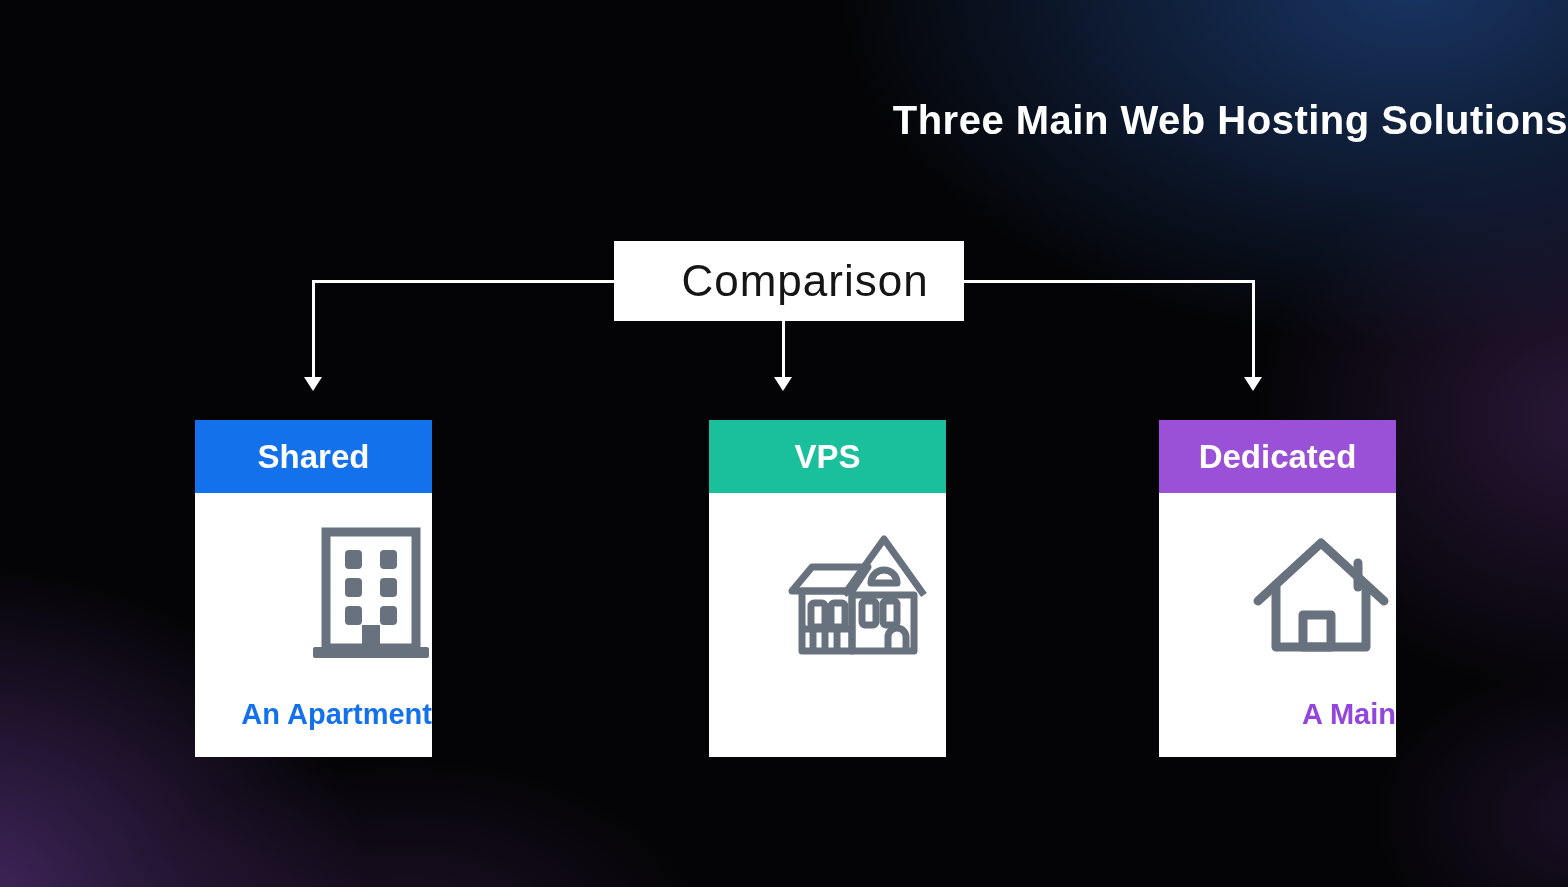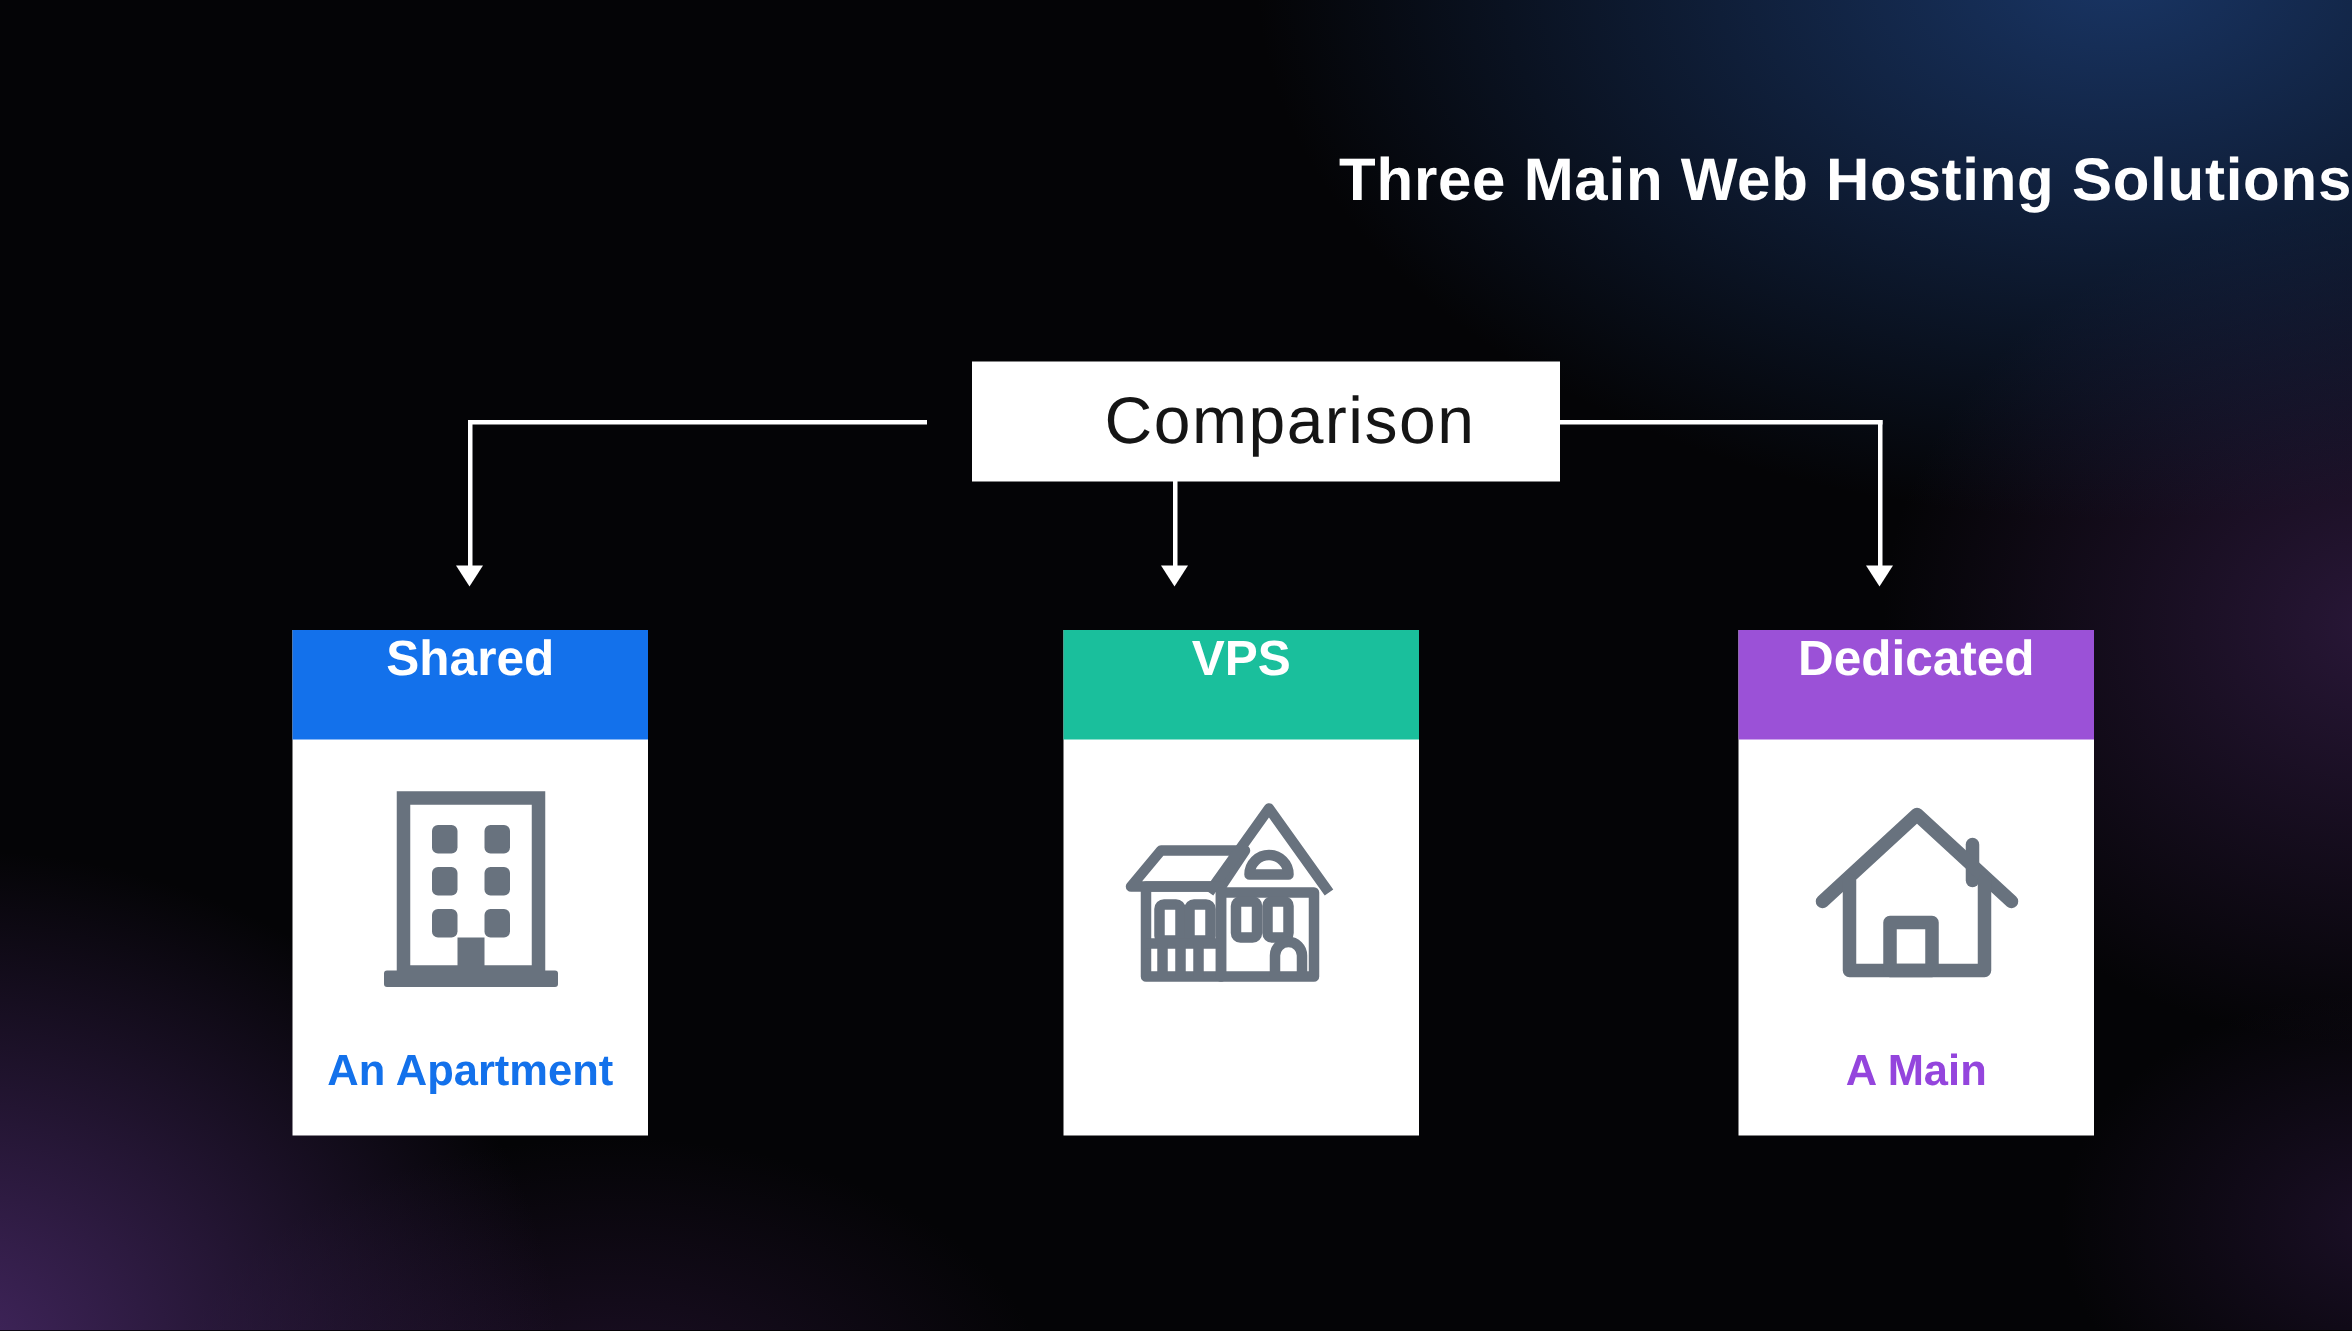--- a/index.html
+++ b/index.html
@@ -22,22 +22,22 @@
     position: absolute;
     top: 98px; left: 0; width: 100%;
     text-align: right;
     color: #ffffff;
     font-size: 40px;
     font-weight: 700;
     letter-spacing: 0.5px;
   }
   .comparison-box {
     position: absolute;
-    left: 648px; top: 241px;
-    width: 392px; height: 80px;
+    left: 614px; top: 241px;
+    width: 350px; height: 80px;
     background: #ffffff;
     display: flex; align-items: center; justify-content: center; padding-left: 32px;
   }
   .comparison-box span {
     color: #151515;
     font-size: 44px;
     font-weight: 400;
     letter-spacing: 1px;
   }
   .line { position: absolute; background: #ffffff; }
@@ -51,29 +51,29 @@
   .card {
     position: absolute;
     top: 420px;
     width: 237px; height: 337px;
     background: #ffffff;
     display: flex; flex-direction: column;
   }
   .card-header {
     height: 73px;
     flex: 0 0 73px;
-    display: flex; align-items: flex-start; justify-content: center;
+    display: flex; align-items: center; justify-content: center;
     color: #ffffff;
     font-size: 33px;
     font-weight: 700;
   }
   .card-body {
     flex: 1;
     display: flex; flex-direction: column;
-    align-items: center;
+    align-items: flex-end;
     justify-content: space-between;
     padding: 32px 0 26px 0;
   }
   .card-caption {
     font-size: 29px;
     font-weight: 700;
     white-space: nowrap;
   }
   .icon-wrap { display: flex; align-items: center; justify-content: center; }
   .icon-wrap svg { display: block; }

